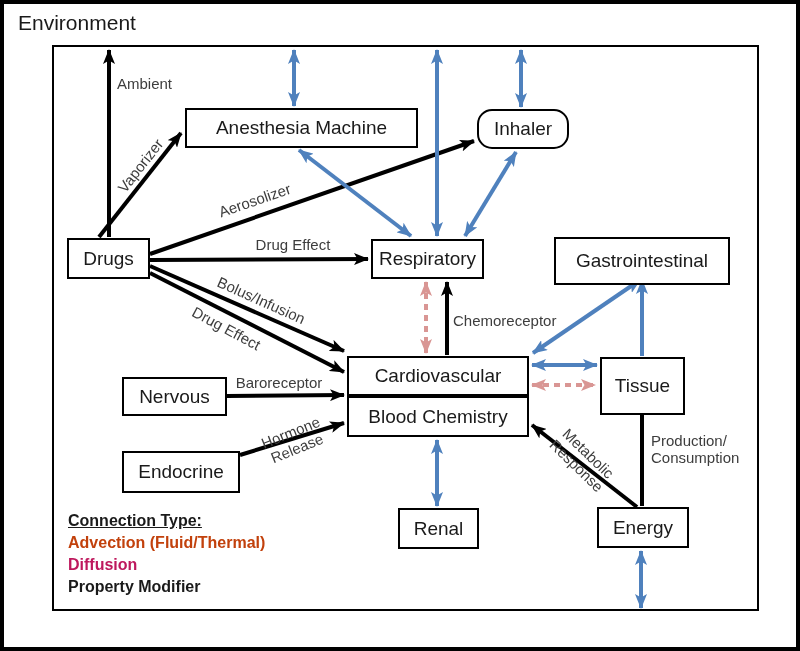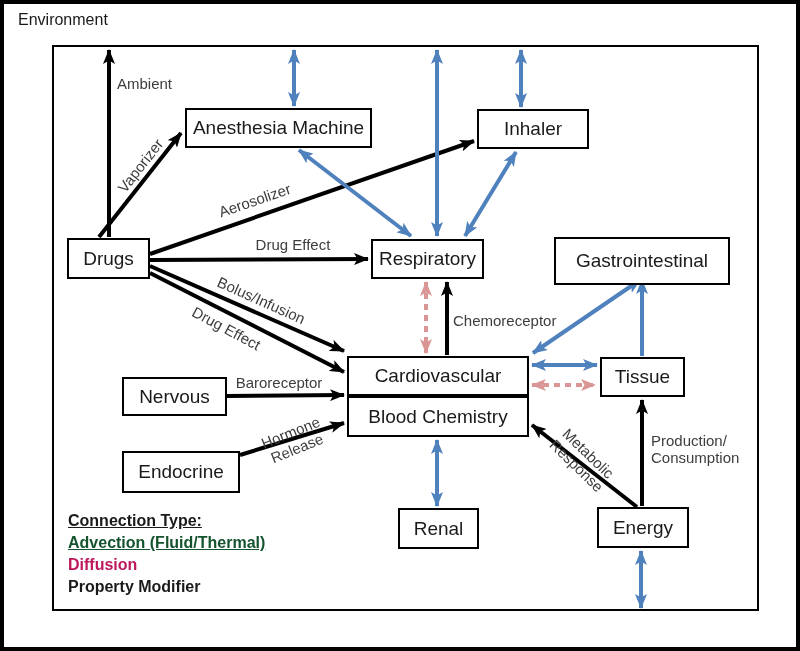--- a/index.html
+++ b/index.html
@@ -4,21 +4,21 @@
 <style>
   html,body { margin:0; padding:0; background:#ffffff; }
   #canvas {
     position:relative; width:800px; height:651px;
     box-sizing:border-box; border:4px solid #000;
     background:#fff; overflow:hidden;
     font-family:"Liberation Sans", sans-serif;
   }
   #env-title {
     position:absolute; left:14px; top:7px;
-    font-size:16px; color:#1a1a1a; white-space:nowrap;
+    font-size:21px; color:#1a1a1a; white-space:nowrap;
   }
   #env-boundary {
     position:absolute; left:48px; top:41px; width:707px; height:566px;
     box-sizing:border-box; border:2px solid #000; background:transparent;
   }
   #edge-layer { position:absolute; left:0; top:0; width:800px; height:651px; }
   .node {
     position:absolute; box-sizing:border-box;
     border:2px solid #000; background:#fff;
     display:flex; align-items:center; justify-content:center;
@@ -69,28 +69,28 @@
       <path d="M512,148 L461,232" stroke="#4F81BD" stroke-width="4" fill="none" marker-start="url(#ah-advection)" marker-end="url(#ah-advection)"></path>
       <path d="M529,349 L636,276" stroke="#4F81BD" stroke-width="4" fill="none" marker-start="url(#ah-advection)" marker-end="url(#ah-advection)"></path>
       <path d="M638,352 L638,276" stroke="#4F81BD" stroke-width="4" fill="none" marker-end="url(#ah-advection)"></path>
       <path d="M528,361 L593,361" stroke="#4F81BD" stroke-width="4" fill="none" marker-start="url(#ah-advection)" marker-end="url(#ah-advection)"></path>
       <path d="M433,436 L433,502" stroke="#4F81BD" stroke-width="4" fill="none" marker-start="url(#ah-advection)" marker-end="url(#ah-advection)"></path>
       <path d="M637,547 L637,604" stroke="#4F81BD" stroke-width="4" fill="none" marker-start="url(#ah-advection)" marker-end="url(#ah-advection)"></path>
       <path d="M422,278 L422,349" stroke="#D99694" stroke-width="4" fill="none" stroke-dasharray="6 5" marker-start="url(#ah-diffusion)" marker-end="url(#ah-diffusion)"></path>
       <path d="M528,381 L591,381" stroke="#D99694" stroke-width="4" fill="none" stroke-dasharray="6 5" marker-start="url(#ah-diffusion)" marker-end="url(#ah-diffusion)"></path>
     </svg>
   <div id="nodes">
-      <div class="node" style="left: 181px; top: 104px; width: 187px; height: 40px;">Anesthesia Machine</div>
-      <div class="node" style="left: 473px; top: 105px; width: 112px; height: 40px;">Inhaler</div>
+      <div class="node" style="left: 181px; top: 104px; width: 233px; height: 40px;">Anesthesia Machine</div>
+      <div class="node" style="left: 473px; top: 105px; width: 92px; height: 40px; border-radius: 15px;">Inhaler</div>
       <div class="node" style="left: 63px; top: 234px; width: 83px; height: 41px;">Drugs</div>
       <div class="node" style="left: 367px; top: 235px; width: 113px; height: 40px;">Respiratory</div>
       <div class="node" style="left: 550px; top: 233px; width: 176px; height: 48px;">Gastrointestinal</div>
       <div class="node" style="left: 343px; top: 352px; width: 182px; height: 40px;">Cardiovascular</div>
       <div class="node" style="left: 343px; top: 392px; width: 182px; height: 41px;">Blood Chemistry</div>
-      <div class="node" style="left: 596px; top: 353px; width: 85px; height: 40px;">Tissue</div>
+      <div class="node" style="left: 596px; top: 353px; width: 85px; height: 58px;">Tissue</div>
       <div class="node" style="left: 118px; top: 373px; width: 105px; height: 39px;">Nervous</div>
       <div class="node" style="left: 118px; top: 447px; width: 118px; height: 42px;">Endocrine</div>
       <div class="node" style="left: 394px; top: 504px; width: 81px; height: 41px;">Renal</div>
       <div class="node" style="left: 593px; top: 503px; width: 92px; height: 41px;">Energy</div>
     </div>
   <div id="labels">
       <div class="edge-label left-anchor" style="left: 113px; top: 70px; transform: translate(0px, -50%);">Ambient</div>
       <div class="edge-label" style="left: 137px; top: 162px; transform: translate(-50%, -50%) rotate(-52deg);">Vaporizer</div>
       <div class="edge-label" style="left: 251px; top: 197px; transform: translate(-50%, -50%) rotate(-19deg);">Aerosolizer</div>
       <div class="edge-label" style="left: 289px; top: 241px; transform: translate(-50%, -50%);">Drug Effect</div>
@@ -106,17 +106,17 @@
         <div>Metabolic</div>
         <div>Response</div>
       </div>
       <div class="edge-label left-anchor" style="left: 647px; top: 436px; transform: translate(0px, -50%);">
         <div>Production/</div>
         <div>Consumption</div>
       </div>
     </div>
   <div id="legend">
     <div class="legend-line legend-title">Connection Type:</div>
-    <div class="legend-line" style="color: #14532d; text-decoration: underline;">Advection (Fluid/Thermal)</div>
+    <div class="legend-line" style="color: #c2410c;">Advection (Fluid/Thermal)</div>
     <div class="legend-line" style="color: #be185d;">Diffusion</div>
     <div class="legend-line" style="color: rgb(26, 26, 26);">Property Modifier</div>
   </div>
 </div>
 
 </body></html>

